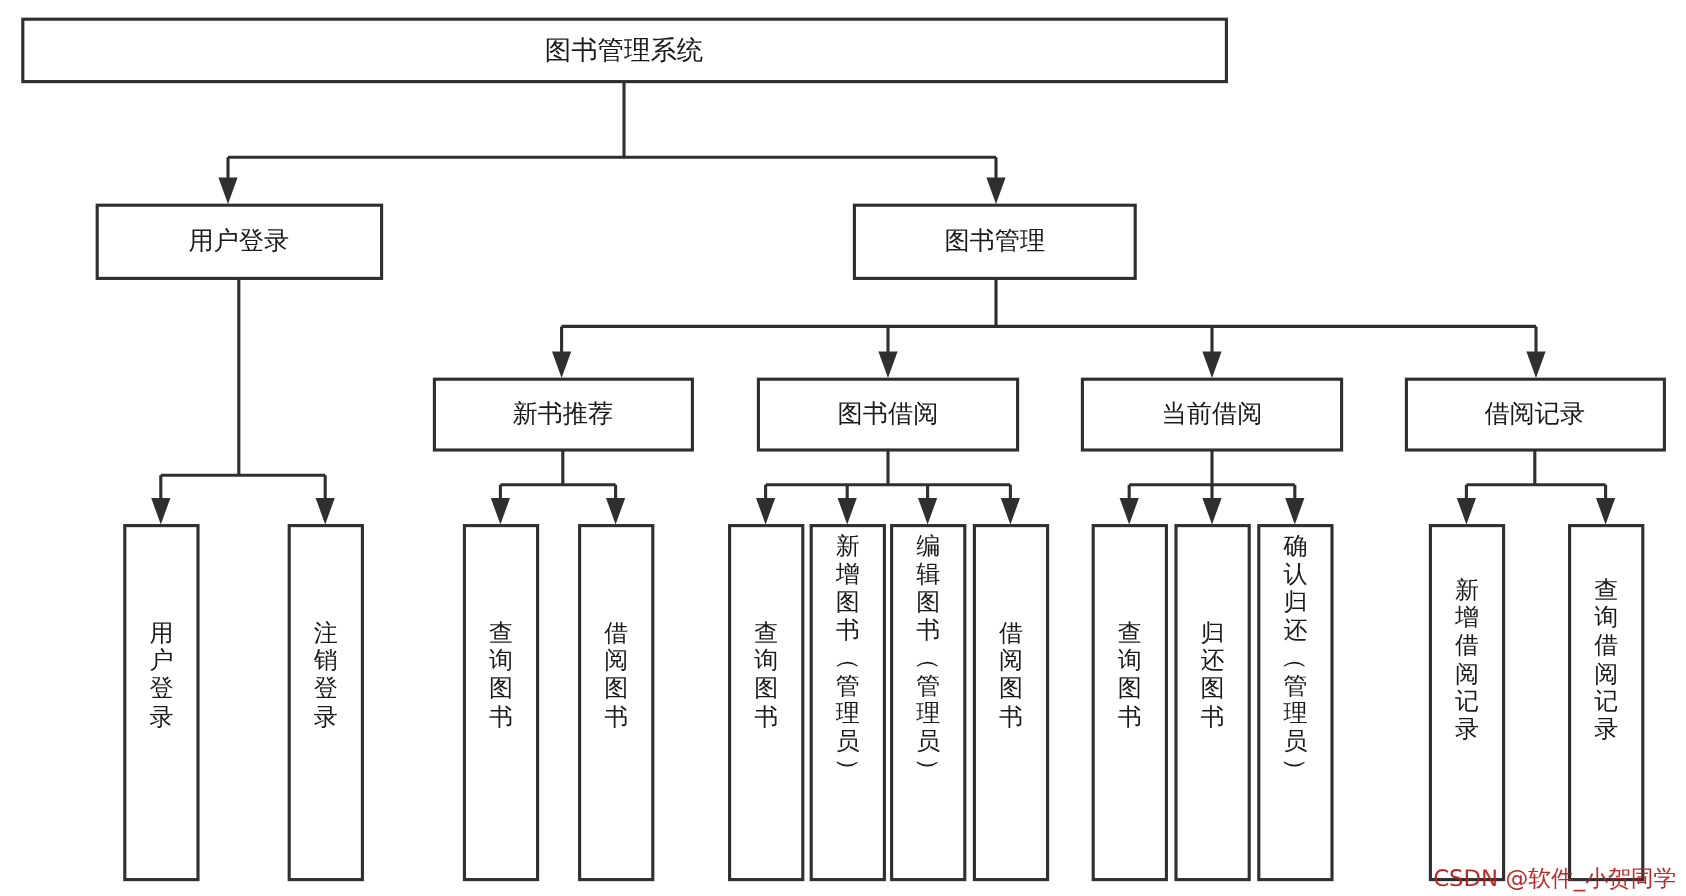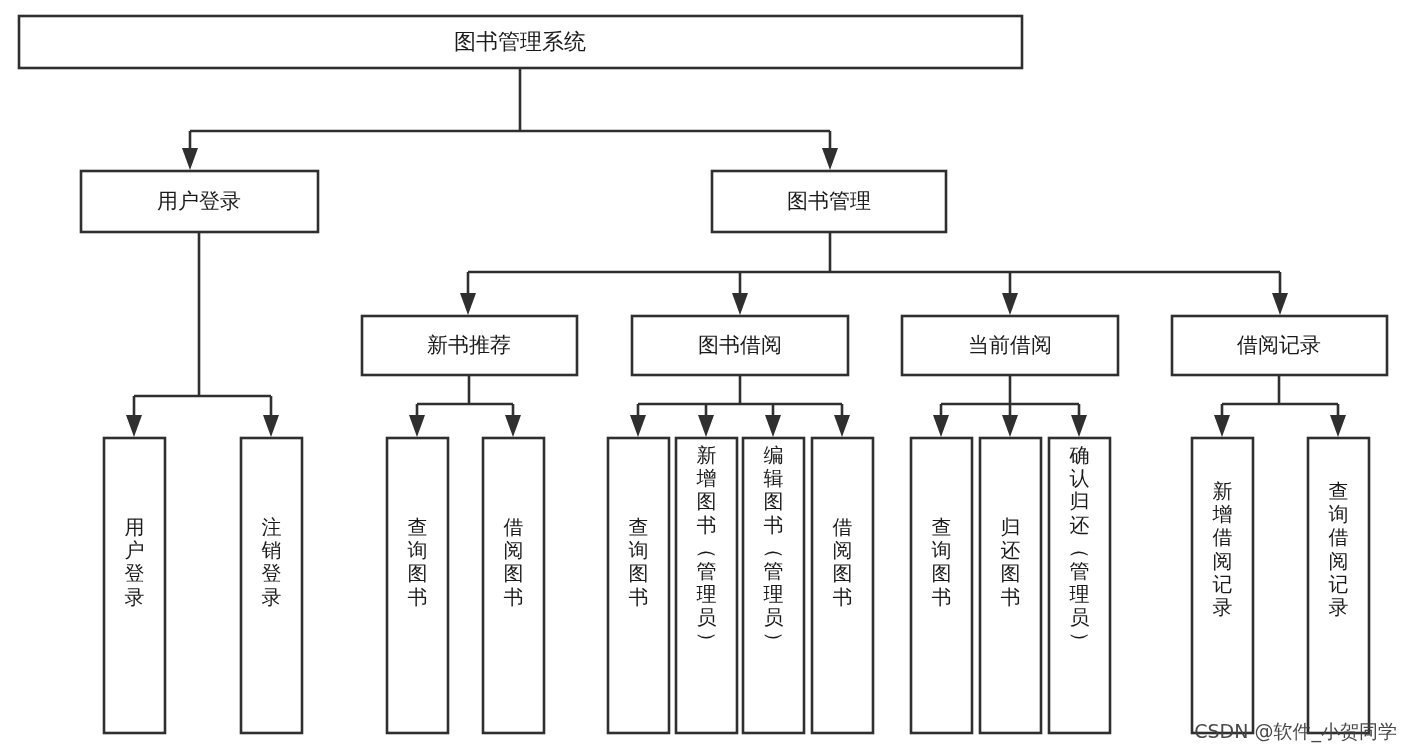--- a/index.html
+++ b/index.html
@@ -72,21 +72,21 @@
   }
   .vlabel .rot {
     display: block;
     transform: rotate(90deg);
   }
   .watermark {
     position: absolute;
     right: 8px;
     bottom: 2px;
     font-size: 19px;
-    color: #404040;
+    color: #b91c1c;
     font-family: "DejaVu Sans", "Liberation Sans", sans-serif;
     white-space: nowrap;
     opacity: 0.95;
   }
 </style>
 </head>
 <body>
 
 <div id="diagram-root">
 

